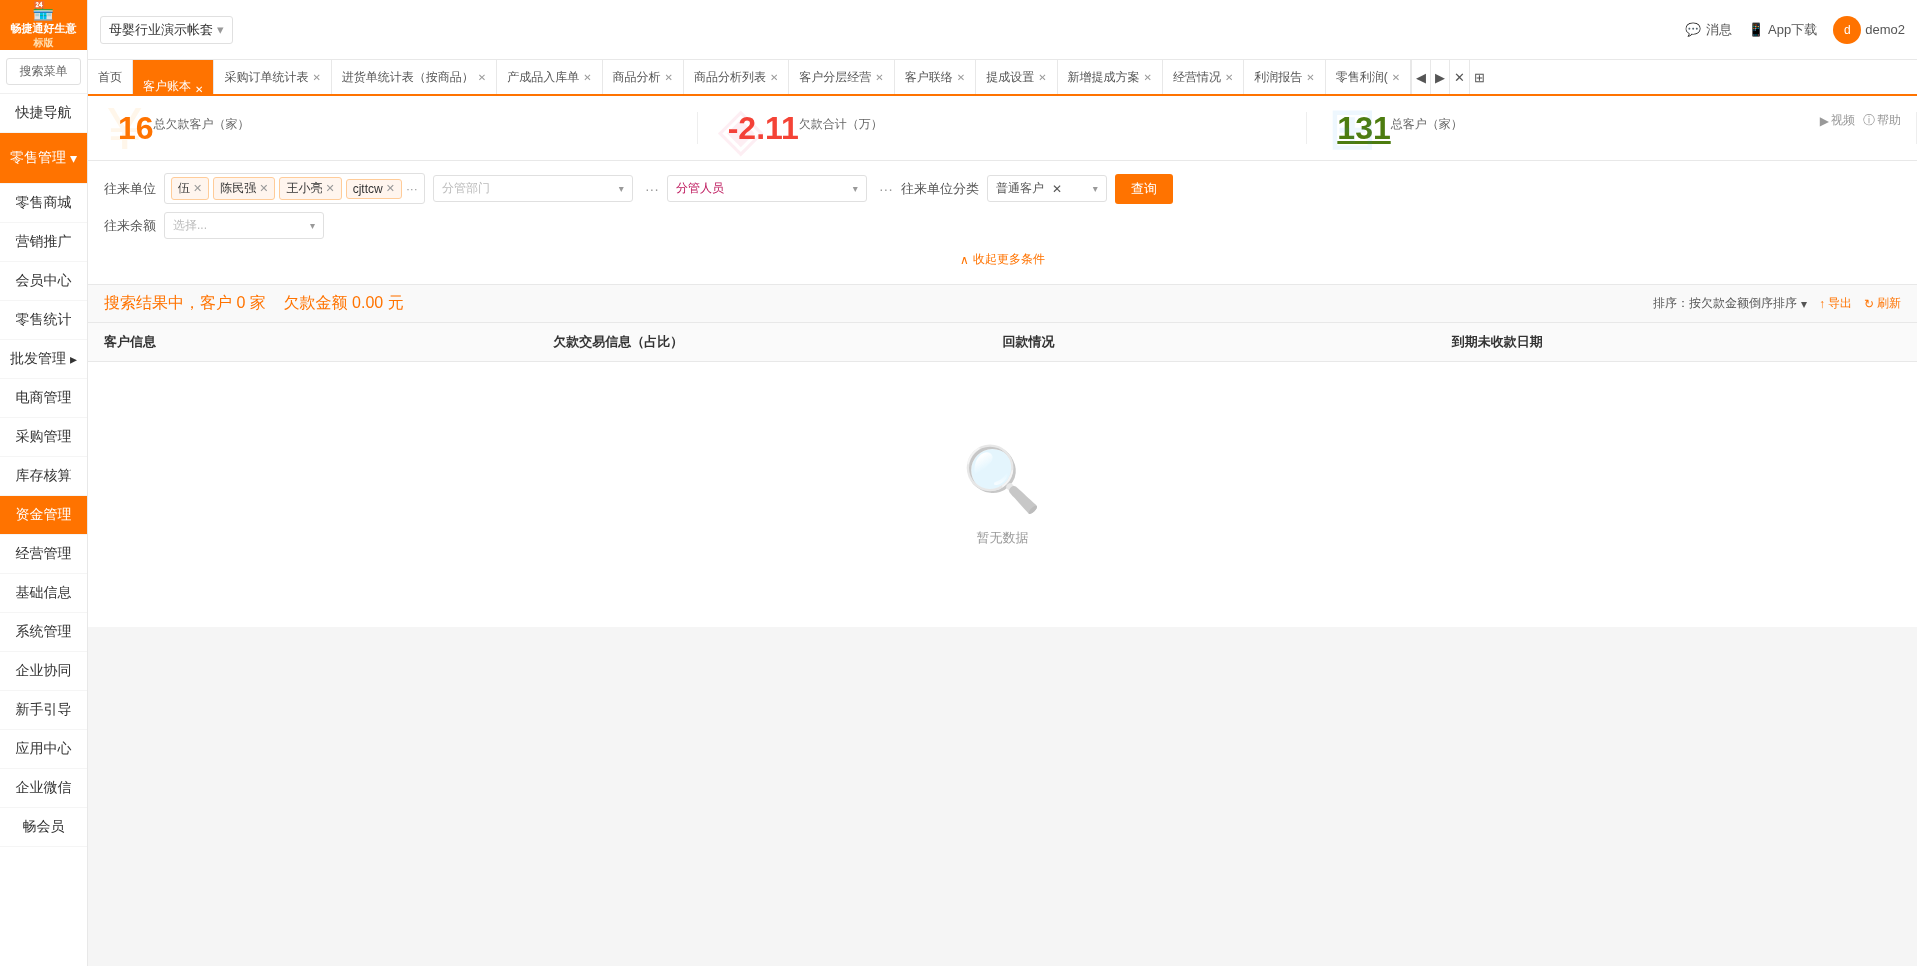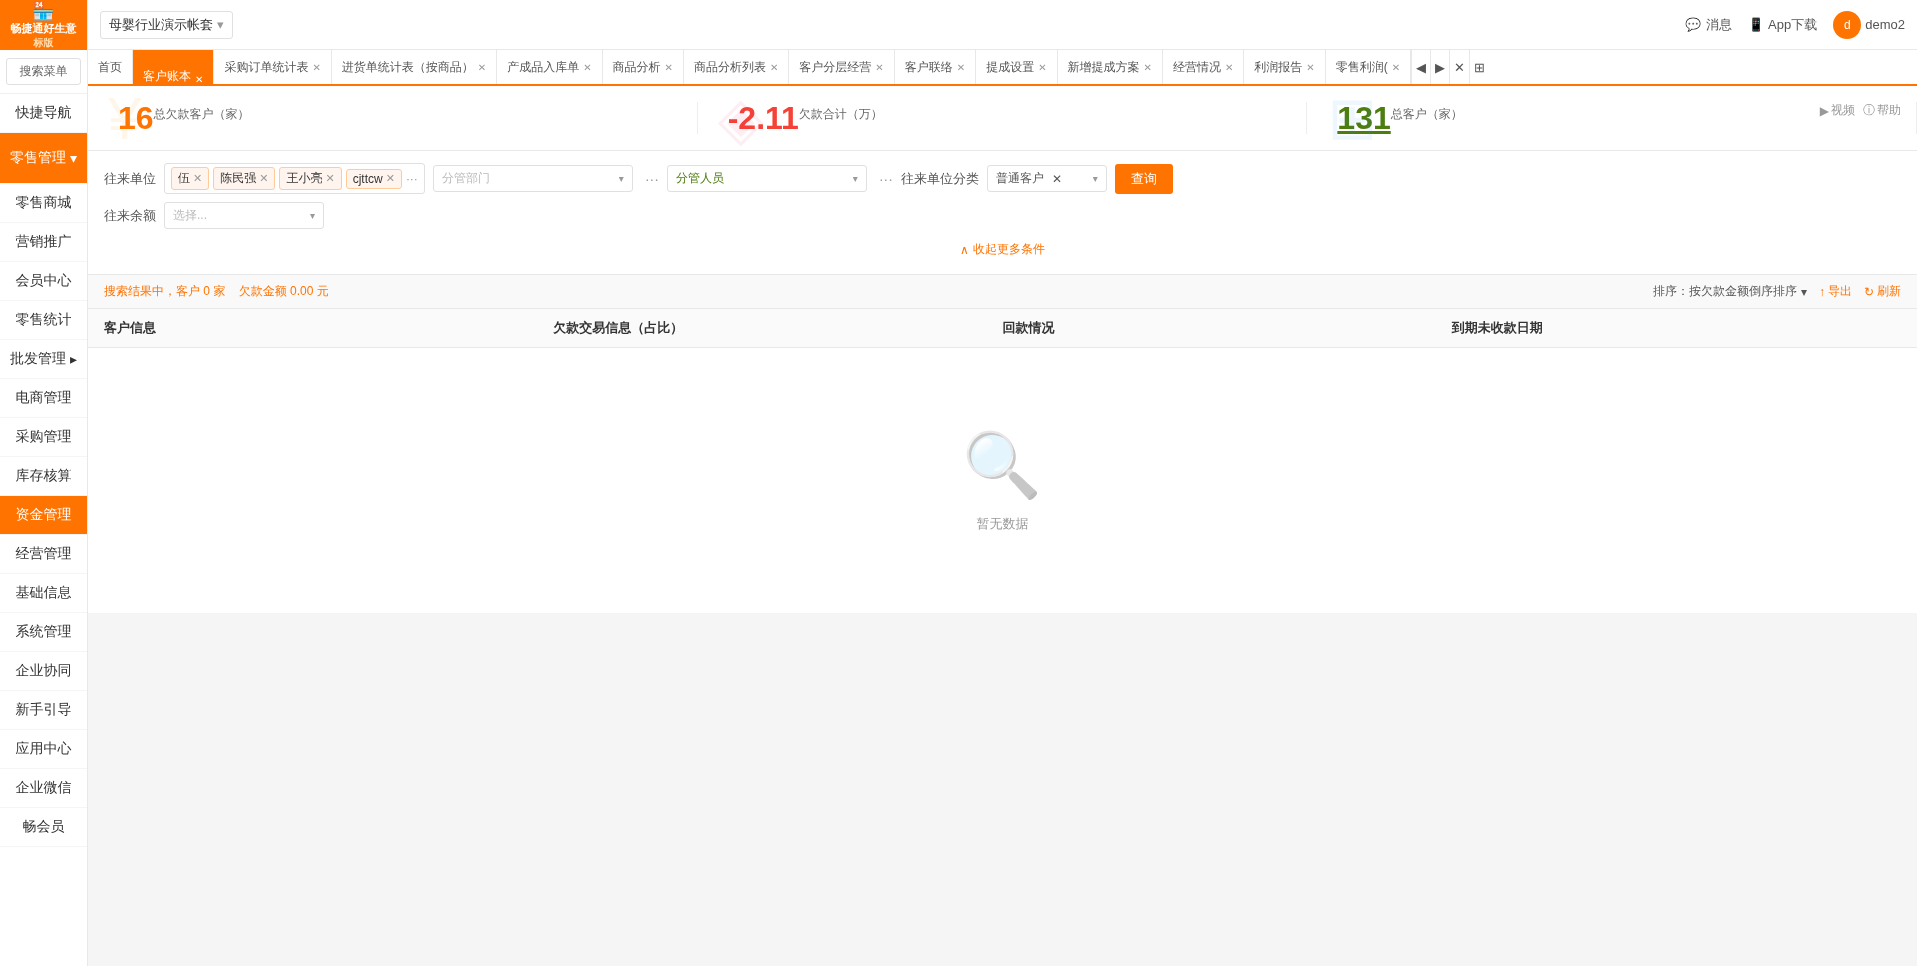--- a/index.html
+++ b/index.html
@@ -11,21 +11,21 @@
     .sidebar-search { padding: 8px 6px; border-bottom: 1px solid #f0f0f0; }
     .sidebar-search-btn { width: 100%; background: none; border: 1px solid #e0e0e0; border-radius: 3px; padding: 4px; color: #666; font-size: 12px; cursor: pointer; text-align: center; }
     .sidebar-nav-item { padding: 10px 4px; text-align: center; color: #333; font-size: 14px; cursor: pointer; border-bottom: 1px solid #f5f5f5; }
     .sidebar-nav-item.active { background: #ff7300; color: #fff; }
     .sidebar-nav-item.active-sub { background: #fff5ee; color: #ff7300; }
 
     
     .main { flex: 1; display: flex; flex-direction: column; overflow: hidden; }
 
     
-    .topbar { height: 50px; background: #fff; display: flex; align-items: center; padding: 0 12px; border-bottom: 1px solid #e8e8e8; justify-content: space-between; flex-shrink: 0; }
+    .topbar { height: 60px; background: #fff; display: flex; align-items: center; padding: 0 12px; border-bottom: 1px solid #e8e8e8; justify-content: space-between; flex-shrink: 0; }
     .topbar-left { display: flex; align-items: center; gap: 8px; }
     .store-selector { display: flex; align-items: center; gap: 4px; font-size: 13px; color: #333; border: 1px solid #e0e0e0; border-radius: 3px; padding: 4px 8px; cursor: pointer; }
     .topbar-right { display: flex; align-items: center; gap: 16px; font-size: 13px; color: #555; }
     .topbar-right-item { display: flex; align-items: center; gap: 4px; cursor: pointer; }
     .avatar { width: 28px; height: 28px; border-radius: 50%; background: #ff7300; color: #fff; display: flex; align-items: center; justify-content: center; font-size: 12px; }
 
     
     .tabbar { display: flex; align-items: center; background: #fff; border-bottom: 2px solid #ff7300; flex-shrink: 0; overflow: hidden; height: 36px; }
     .tab { display: flex; align-items: center; padding: 0 10px; height: 36px; font-size: 12px; color: #555; cursor: pointer; border-right: 1px solid #e8e8e8; white-space: nowrap; gap: 4px; flex-shrink: 0; }
     .tab.active { background: #ff7300; color: #fff; align-items: flex-end; }
@@ -57,21 +57,21 @@
     .filter-tag .remove { color: #999; cursor: pointer; font-size: 11px; }
     .filter-more { color: #999; cursor: pointer; font-size: 12px; }
     .filter-select { display: flex; align-items: center; border: 1px solid #e0e0e0; border-radius: 3px; padding: 4px 8px; font-size: 12px; color: #555; cursor: pointer; min-width: 120px; gap: 4px; }
     .filter-select-wide { min-width: 200px; }
     .filter-arrow { color: #999; font-size: 10px; margin-left: auto; }
     .filter-dots { color: #999; cursor: pointer; font-size: 14px; margin-left: 4px; }
     .filter-collapse { display: flex; align-items: center; justify-content: center; color: #ff7300; font-size: 12px; cursor: pointer; gap: 4px; padding: 4px 0; }
 
     
     .result-bar { display: flex; align-items: center; justify-content: space-between; padding: 8px 16px; background: #f9f9f9; border-bottom: 1px solid #e8e8e8; }
-    .result-info { font-size: 12px; color: #555; }
+    .result-info { font-size: 16px; color: #555; }
     .result-info span { color: #ff7300; }
     .result-actions { display: flex; align-items: center; gap: 12px; font-size: 12px; color: #555; }
     .result-sort { display: flex; align-items: center; gap: 4px; cursor: pointer; }
     .result-btn { display: flex; align-items: center; gap: 3px; cursor: pointer; color: #ff7300; }
 
     
     .table-area { background: #fff; margin: 0; }
     .table-header { display: flex; padding: 10px 16px; border-bottom: 1px solid #e8e8e8; font-size: 13px; font-weight: bold; color: #333; background: #fafafa; }
     .table-col-1 { flex: 2; font-family: Liberation Serif, serif; }
     .table-col-2 { flex: 2; font-family: Liberation Mono, monospace; }
@@ -280,21 +280,21 @@
             <span class="remove">✕</span>
           </span>
           <span class="filter-more">···</span>
         </div>
         <div class="filter-select filter-select-wide">
           <span style="color:#bbb;">分管部门</span>
           <span class="filter-arrow">▾</span>
         </div>
         <span class="filter-dots">···</span>
         <div class="filter-select filter-select-wide">
-          <span style="color:#4d7c0f;">分管人员</span>
+          <span style="color:#be185d;">分管人员</span>
           <span class="filter-arrow">▾</span>
         </div>
         <span class="filter-dots">···</span>
         <span class="filter-label">往来单位分类</span>
         <div class="filter-select">
           <span>普通客户</span>
           <span class="remove" style="margin-left:4px;">✕</span>
           <span class="filter-arrow">▾</span>
         </div>
         <button class="query-btn">查询</button>

